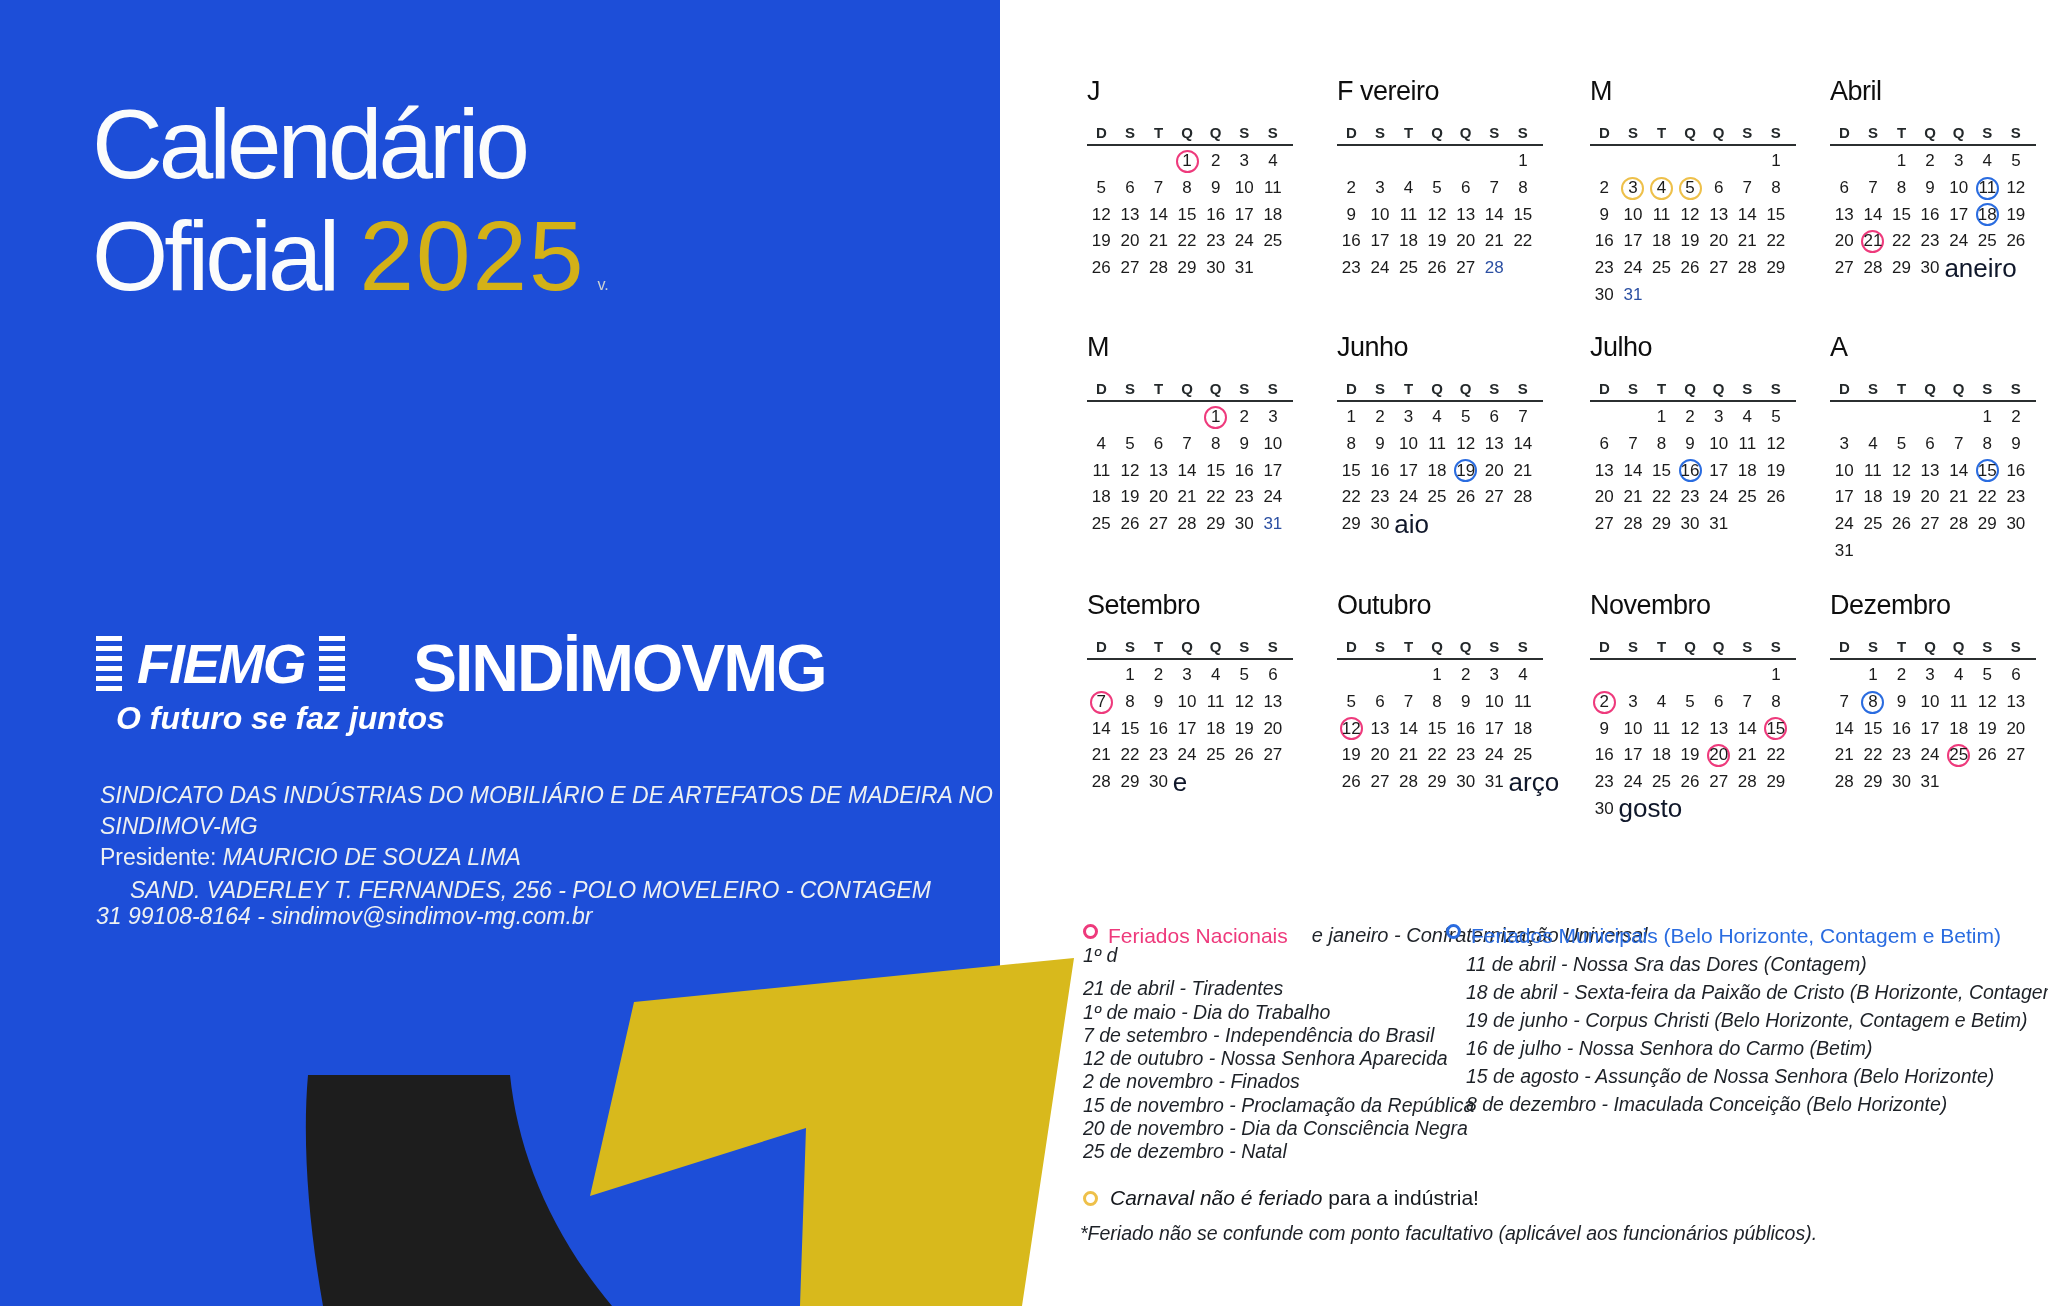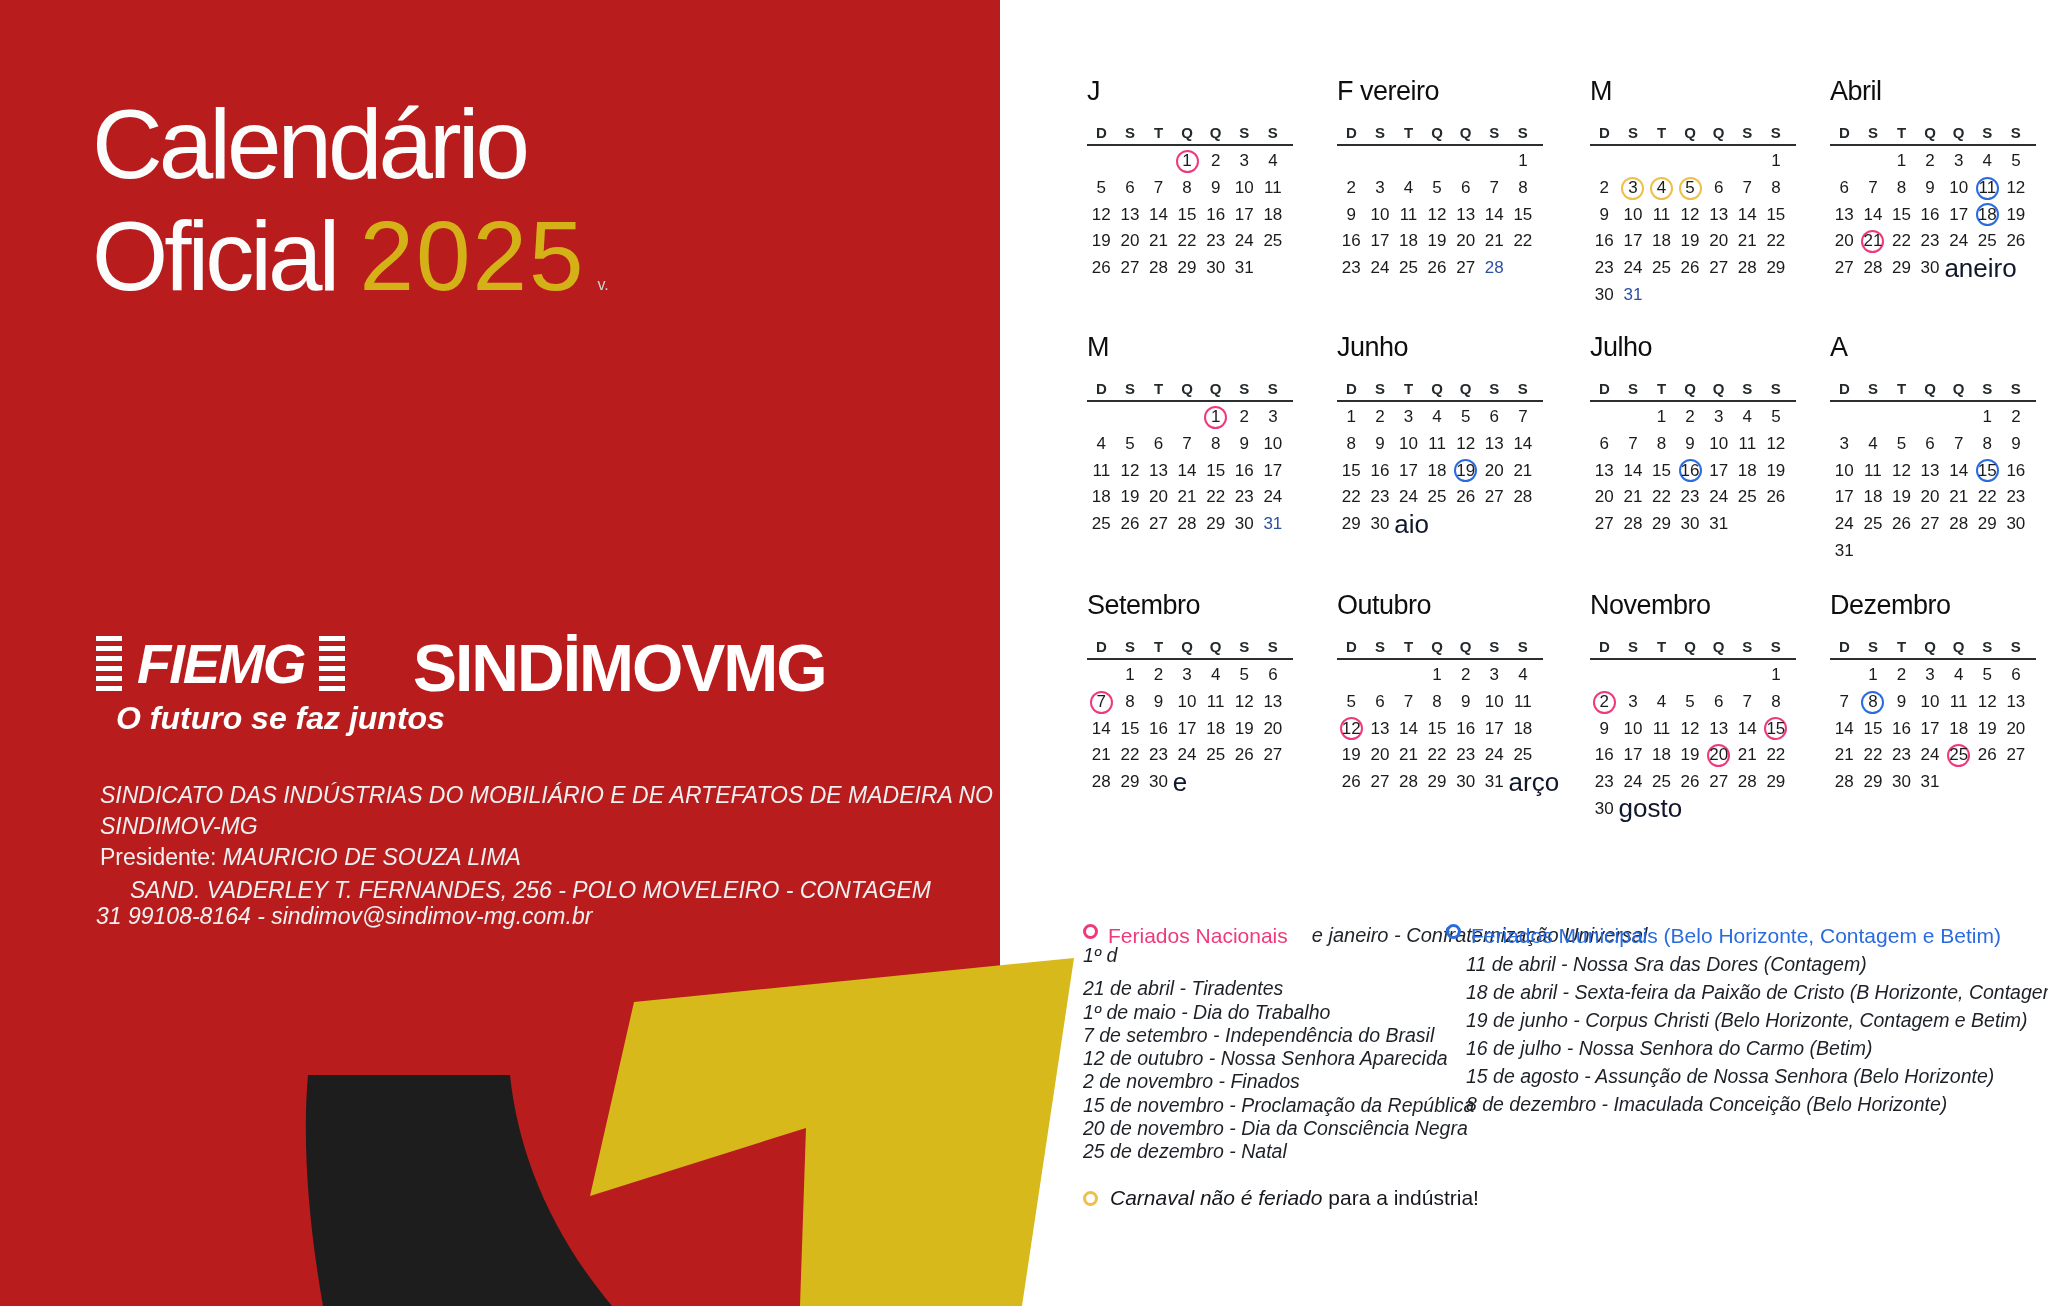--- a/index.html
+++ b/index.html
@@ -1,20 +1,20 @@
 <!DOCTYPE html>
 <html><head>
 <meta charset="utf-8">
 <style>
   html,body{margin:0;padding:0;background:#fff;}
   #stage{position:relative;width:2048px;height:1306px;overflow:hidden;background:#ffffff;
          font-family:"Liberation Sans","DejaVu Sans",sans-serif;}
 
   
-  .panel{position:absolute;left:0;top:0;width:1000px;height:1306px;background:#b91c1c;overflow:hidden;z-index:0;}
+  .panel{position:absolute;left:0;top:0;width:1000px;height:1306px;background:#1d4ed8;overflow:hidden;z-index:0;}
   .deco{position:absolute;left:0;top:0;z-index:1;pointer-events:none;}
 
   .title{position:absolute;left:92px;top:88px;color:#fbfcfc;font-size:98px;line-height:112px;
          letter-spacing:-4px;white-space:nowrap;}
   .title .year{color:#d3b117;letter-spacing:2px;}
   .title .vsuffix{font-size:16px;color:#cdd3d3;letter-spacing:0;margin-left:12px;}
 
   .fiemg{position:absolute;left:96px;top:628px;display:flex;align-items:center;color:#fff;}
   .fiemg .stripes{display:flex;flex-direction:column;justify-content:center;gap:5px;width:26px;height:70px;}
   .fiemg .stripes i{display:block;height:5px;background:#fff;}
@@ -1461,14 +1461,15 @@
       <div class="list-item">16 de julho - Nossa Senhora do Carmo (Betim)</div>
       <div class="list-item">15 de agosto - Assunção de Nossa Senhora (Belo Horizonte)</div>
       <div class="list-item">8 de dezembro - Imaculada Conceição (Belo Horizonte)</div>
     </div>
 
   <div class="carnival-note">
     <span class="legend-ring ring-yellow"></span>
     <span><span class="it">Carnaval não é feriado</span> <span>para a indústria!</span></span>
   </div>
 
+  <div class="footnote">*Feriado não se confunde com ponto facultativo (aplicável aos funcionários públicos).</div>
 
 </div>
 
 </body></html>

